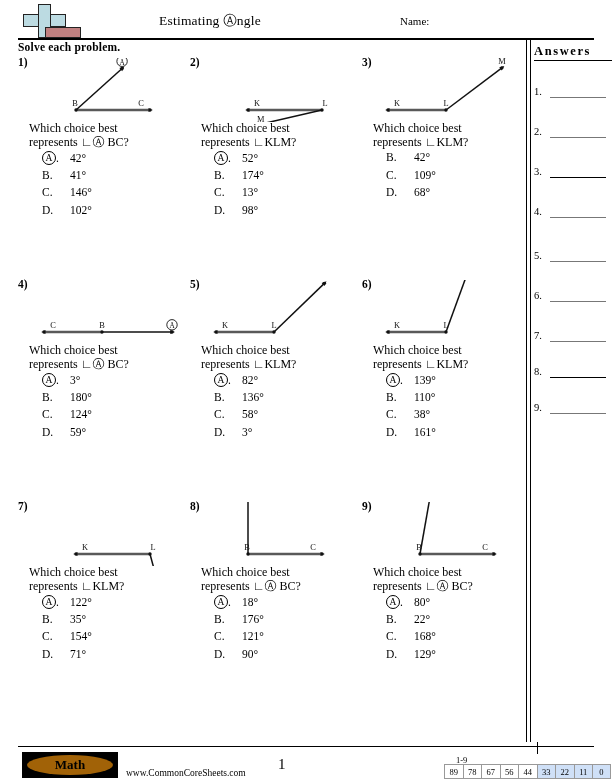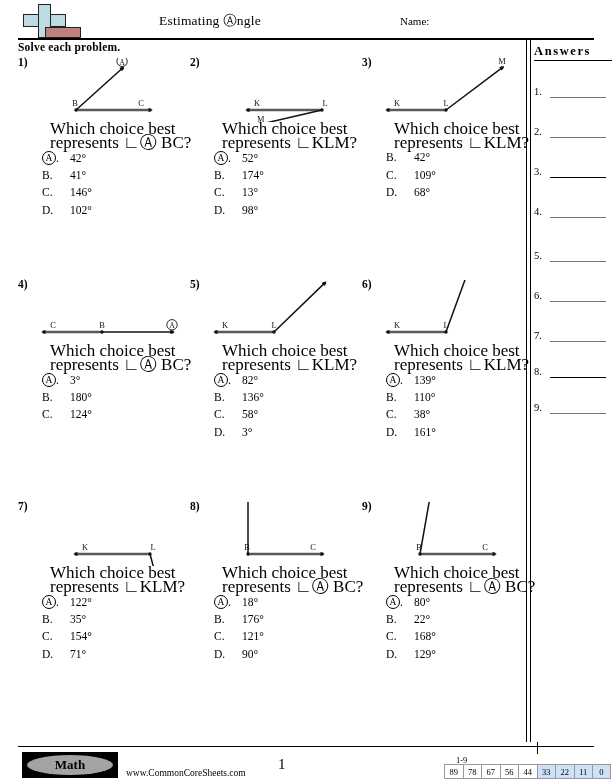--- a/index.html
+++ b/index.html
@@ -140,23 +140,23 @@
   }
   .figure {
     position: absolute;
     left: 14px; top: 2px;
     width: 156px;
     height: 64px;
   }
   .figure svg { display: block; }
   .question {
     position: absolute;
-    left: 32px;
+    left: 11px;
     width: 150px;
-    font-size: 17px;
+    font-size: 12px;
     line-height: 13.5px;
   }
   .choices {
     position: absolute;
     left: 24px;
     width: 146px;
   }
   .choice {
     position: relative;
     height: 17.5px;
@@ -201,21 +201,21 @@
     position: absolute;
     left: 22px; top: 10px;
     width: 96px; height: 26px;
     background: #000;
     display: flex;
     align-items: center;
     justify-content: center;
   }
   #math-oval {
     width: 86px; height: 20px;
-    background: #a3a3a3;
+    background: #a16207;
     border-radius: 50%;
     display: flex;
     align-items: center;
     justify-content: center;
     font-size: 13px;
     font-weight: bold;
   }
   #site-url {
     position: absolute;
     left: 126px; top: 26px;
@@ -374,20 +374,21 @@
         </svg>
       </div>
       <div class="question" style="top: 66px;">
         <div>Which choice best</div>
         <div>represents ∟Ⓐ BC?</div>
       </div>
       <div class="choices" style="top: 95px;">
         <div class="choice"><span class="choice-letter circled"><span class="circ">A</span>.</span><span class="choice-val">3°</span></div>
         <div class="choice"><span class="choice-letter"><span>B</span>.</span><span class="choice-val">180°</span></div>
         <div class="choice"><span class="choice-letter"><span>C</span>.</span><span class="choice-val">124°</span></div>
+        <div class="choice"><span class="choice-letter"><span>D</span>.</span><span class="choice-val">59°</span></div>
       </div>
     </div>
     <div class="problem" style="left: 190px; top: 222px;">
       <div class="prob-num">5)</div>
       <div class="figure">
         <svg width="156" height="64" viewBox="0 0 156 64">
           <line x1="70" y1="52" x2="12" y2="51.99999999999999" stroke="#595959" stroke-width="2.3"></line>
           <polygon points="9,51.99999999999999 13.748062489624003,54.12035435590976 13.748062489624004,49.87964564409023" fill="#595959"></polygon>
           <circle cx="70" cy="52" r="1.7" fill="#111"></circle>
           <circle cx="12" cy="51.99999999999999" r="1.7" fill="#111"></circle>

